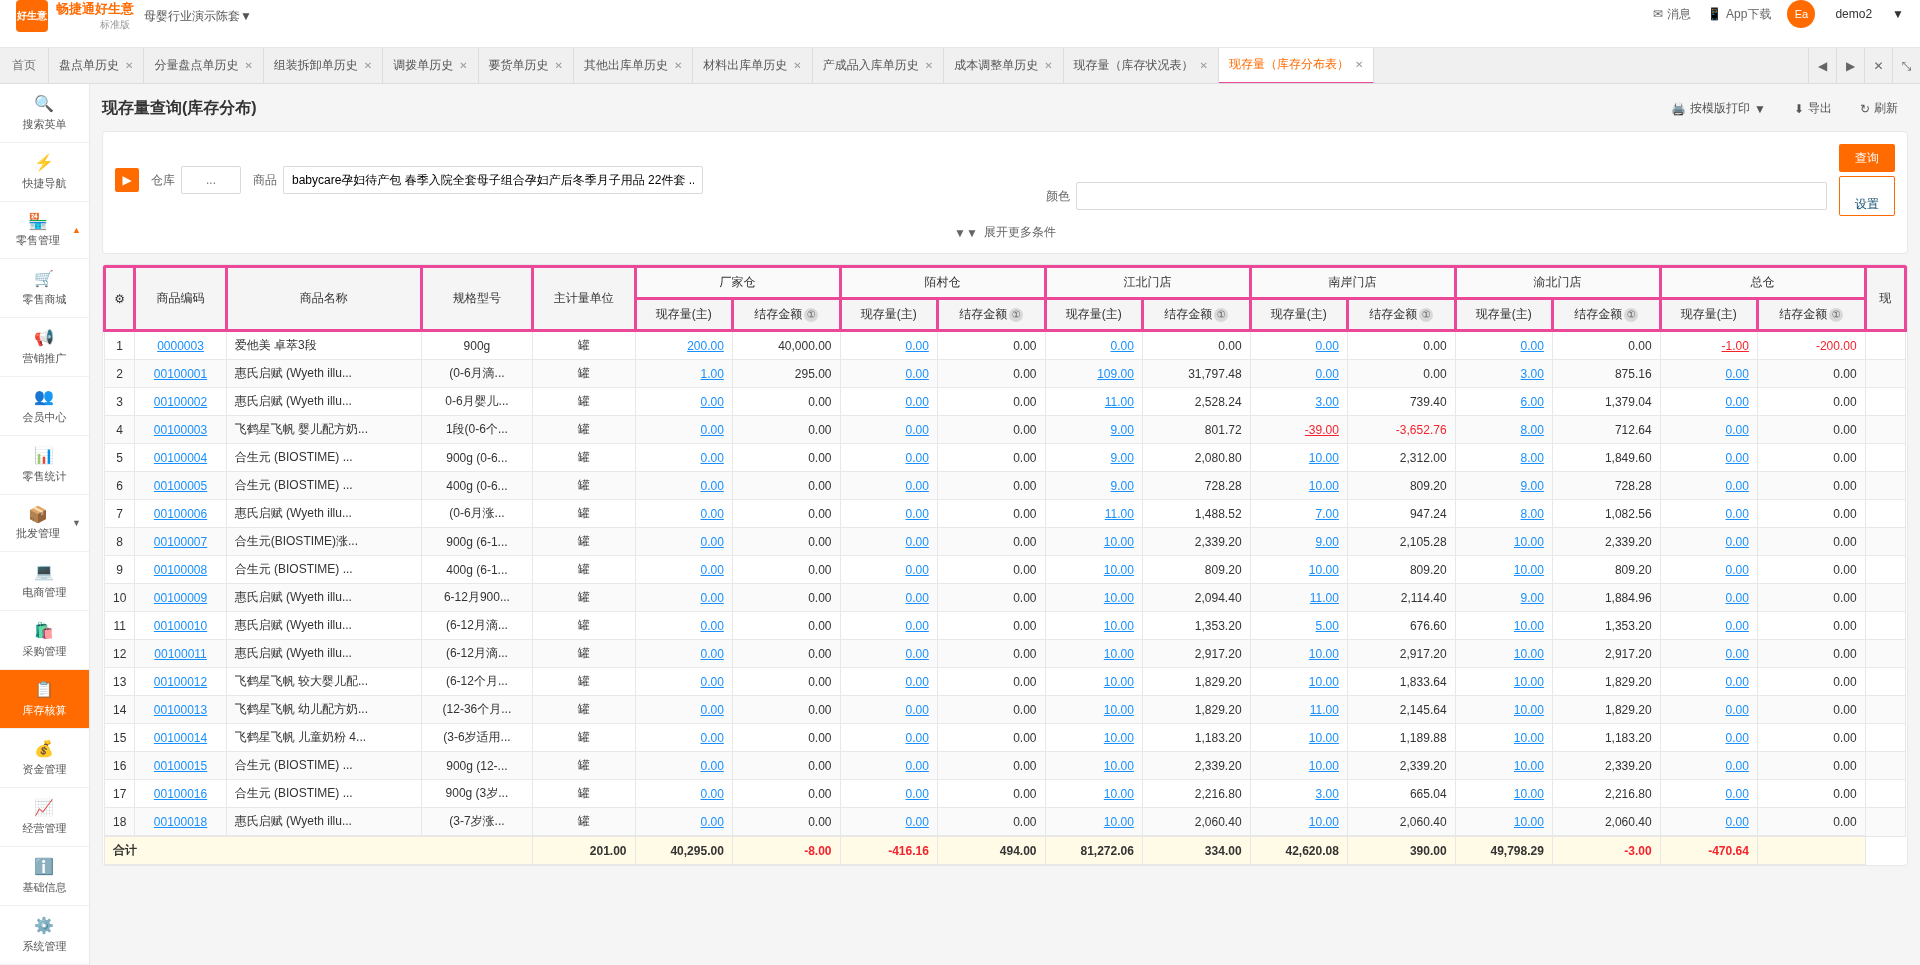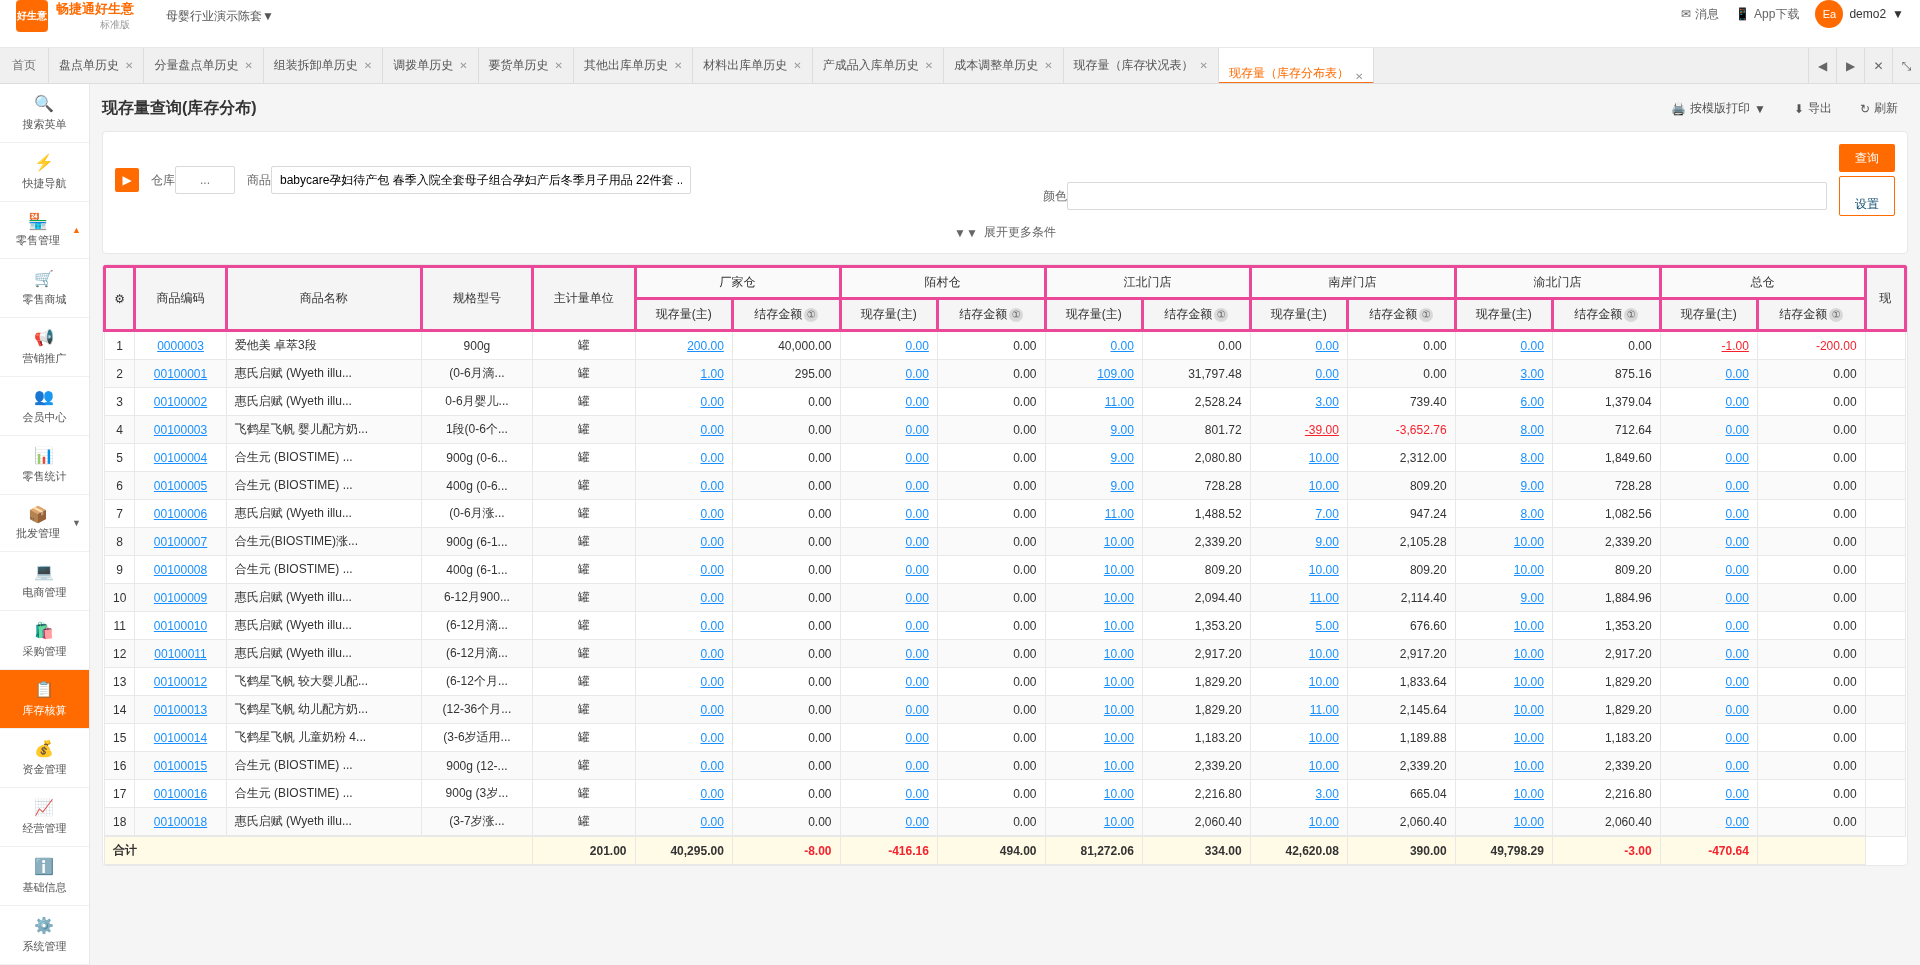--- a/index.html
+++ b/index.html
@@ -83,22 +83,21 @@
       cursor: pointer;
       white-space: nowrap;
       border-right: 1px solid #ddd;
       background: #f0f0f0;
       color: #555;
       gap: 4px;
     }
     .tab-item.active {
       background: #fff;
       color: #ff6b00;
-      border-bottom: 2px solid #f97316;
-      align-items: flex-end;
+      border-bottom: 2px solid #ec4899;
     }
     .tab-home {
       padding: 0 12px;
       color: #737373;
     }
     .tab-close {
       font-size: 10px;
       color: #999;
       margin-left: 2px;
     }
@@ -226,20 +225,21 @@
       align-items: center;
       justify-content: center;
       color: white;
       cursor: pointer;
       border-radius: 2px;
       flex-shrink: 0;
     }
     .search-field {
       display: flex;
       align-items: center;
+      gap: 6px;
       flex-shrink: 0;
     }
     .search-field label {
       color: #666;
       white-space: nowrap;
       font-size: 12px;
     }
     .search-input {
       border: 1px solid #d9d9d9;
       border-radius: 2px;
@@ -351,35 +351,35 @@
 </head>
 <body>
 
 <div class="top-header">
   <div class="logo-area">
     <div class="logo-icon">好生意</div>
     <div>
       <div style="font-size:13px;font-weight:bold;color:#ff6b00;">畅捷通好生意</div>
       <div style="font-size:10px;color:#999;margin-left:44px;">标准版</div>
     </div>
-    <div style="margin-left:24px;display:flex;align-items:center;color:#555;font-size:12px;cursor:pointer;">
+    <div style="margin-left:2px;display:flex;align-items:center;color:#555;font-size:12px;cursor:pointer;">
       <span>母婴行业演示陈套</span>
       <span>▼</span>
     </div>
   </div>
   <div class="header-right">
     <div class="header-btn">
       <span>✉</span>
       <span>消息</span>
     </div>
     <div class="header-btn">
       <span>📱</span>
       <span>App下载</span>
     </div>
-    <div style="display:flex;align-items:center;gap:6px;cursor:pointer;">
+    <div style="display:flex;align-items:center;gap:20px;cursor:pointer;">
       <div class="user-avatar">
         
         Ea
       </div>
       <span>demo2</span>
       <span>▼</span>
     </div>
   </div>
 </div>
 

